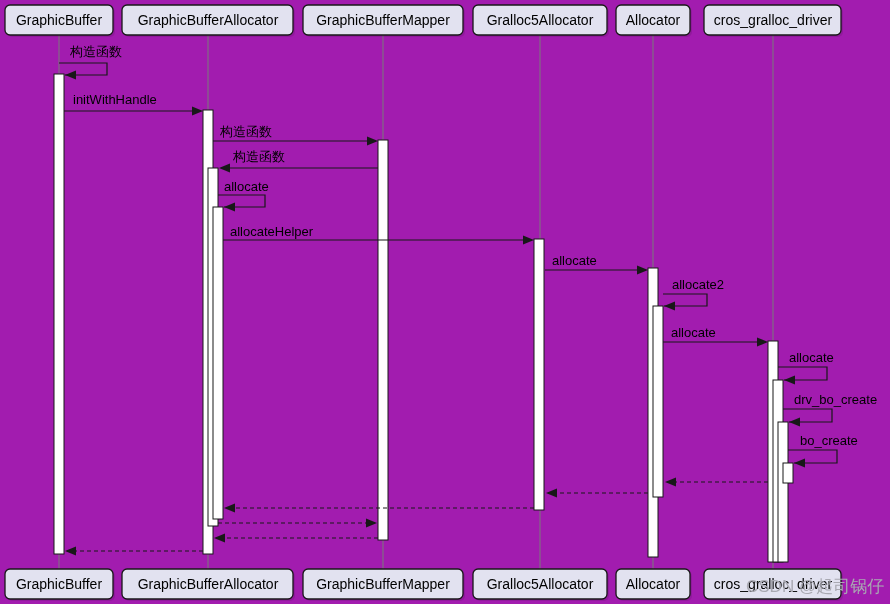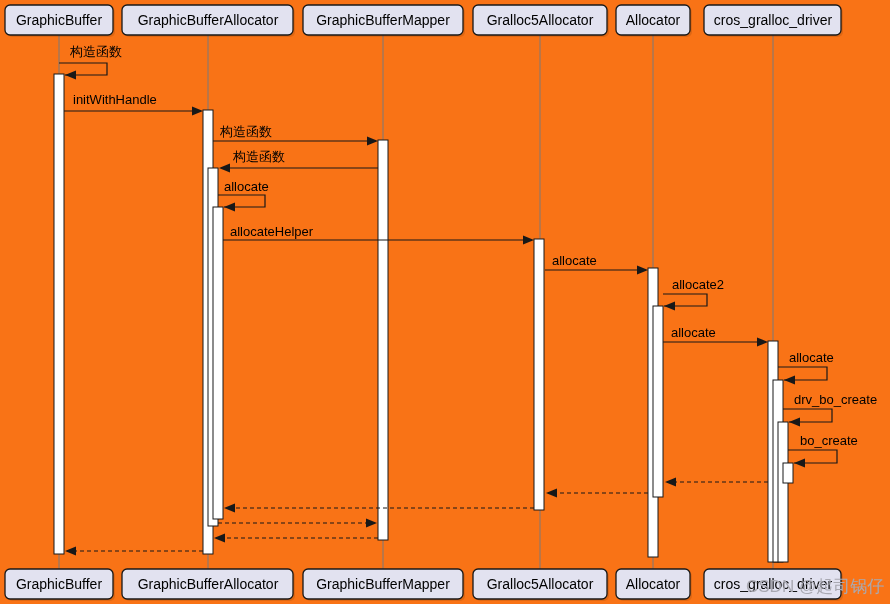--- a/index.html
+++ b/index.html
@@ -1,19 +1,19 @@
 <!DOCTYPE html>
 <html><head>
 <meta charset="utf-8">
 <style>
   html,body{margin:0;padding:0;background:#ffffff;}
   .canvas{
     position:relative;
     width:890px;height:604px;
-    background:#f97316;
+    background:#a21caf;
     font-family:"Liberation Sans", sans-serif;
     overflow:hidden;
   }
   svg text{font-family:"Liberation Sans", sans-serif;}
 </style>
 </head>
 <body>
 
 <div class="canvas">
   <svg id="seq-svg" width="890" height="604" viewBox="0 0 890 604">

